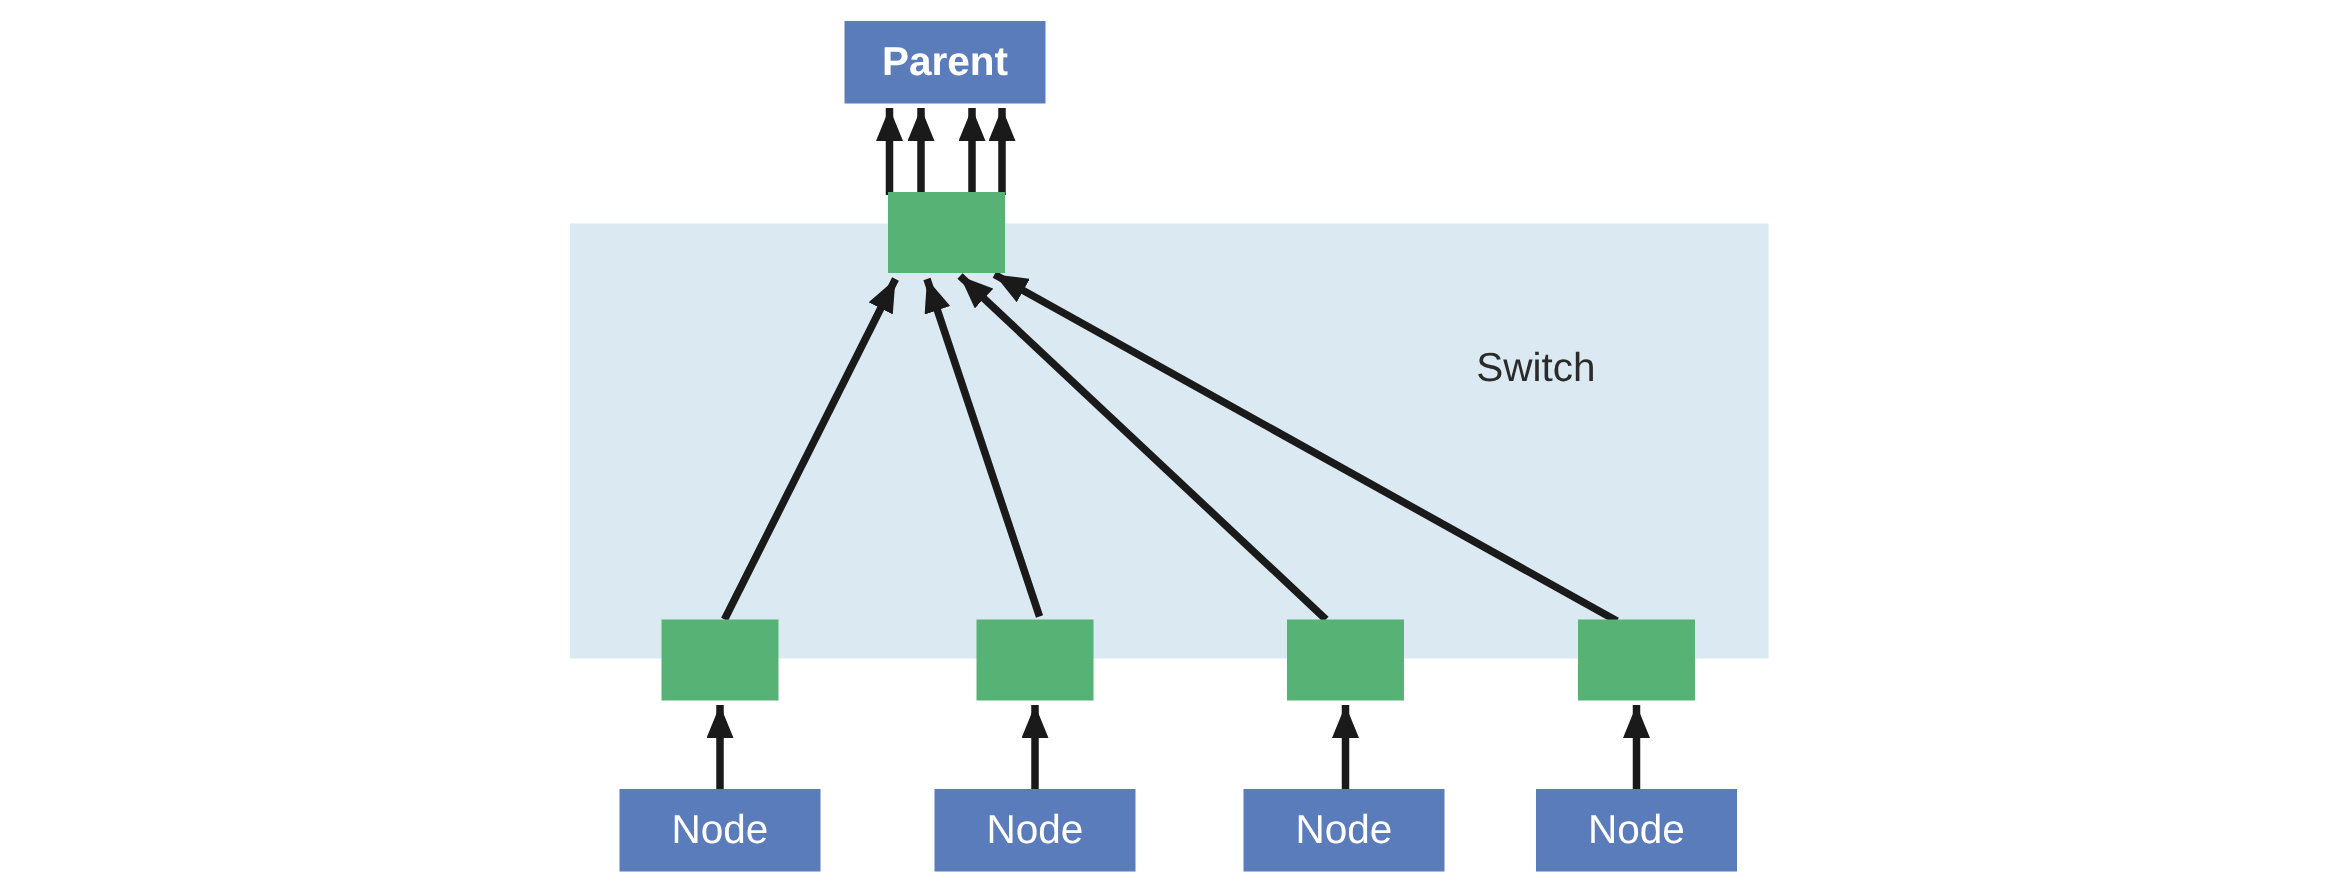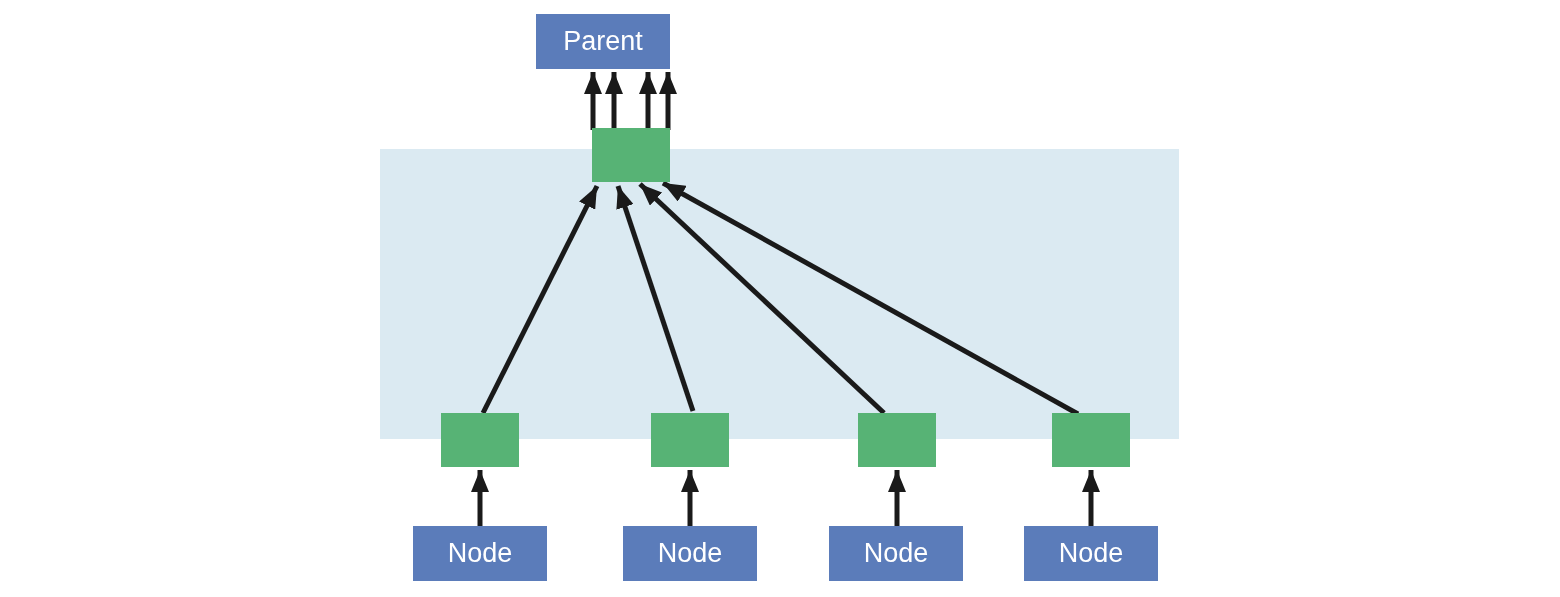--- a/index.html
+++ b/index.html
@@ -35,21 +35,21 @@
     display:flex; align-items:center; justify-content:center;
     color:var(--label-light);
     font-size:27px;
     line-height:1;
   }
   .port{
     position:absolute;
     width:78px; height:54px;
     background:var(--green);
   }
-  .parent-box{ left:536px; top:14px; }
+  .parent-box{ left:563px; top:14px;font-weight:bold; }
   .central-port{ left:592px; top:128px; }
   .port-1{ left:441px; top:413px; }
   .port-2{ left:651px; top:413px; }
   .port-3{ left:858px; top:413px; }
   .port-4{ left:1052px; top:413px; }
   .node-1{ left:413px; top:526px; }
   .node-2{ left:623px; top:526px; }
   .node-3{ left:829px; top:526px; }
   .node-4{ left:1024px; top:526px; }
   .switch-label{
@@ -94,20 +94,21 @@
   <div class="bluebox parent-box">
     <span>Parent</span>
   </div>
 
   <div class="port central-port"></div>
   <div class="port port-1"></div>
   <div class="port port-2"></div>
   <div class="port port-3"></div>
   <div class="port port-4"></div>
 
+  <div class="switch-label">Switch</div>
 
   <div class="bluebox node-1">
     <span>Node</span>
   </div>
   <div class="bluebox node-2">
     <span>Node</span>
   </div>
   <div class="bluebox node-3">
     <span>Node</span>
   </div>

